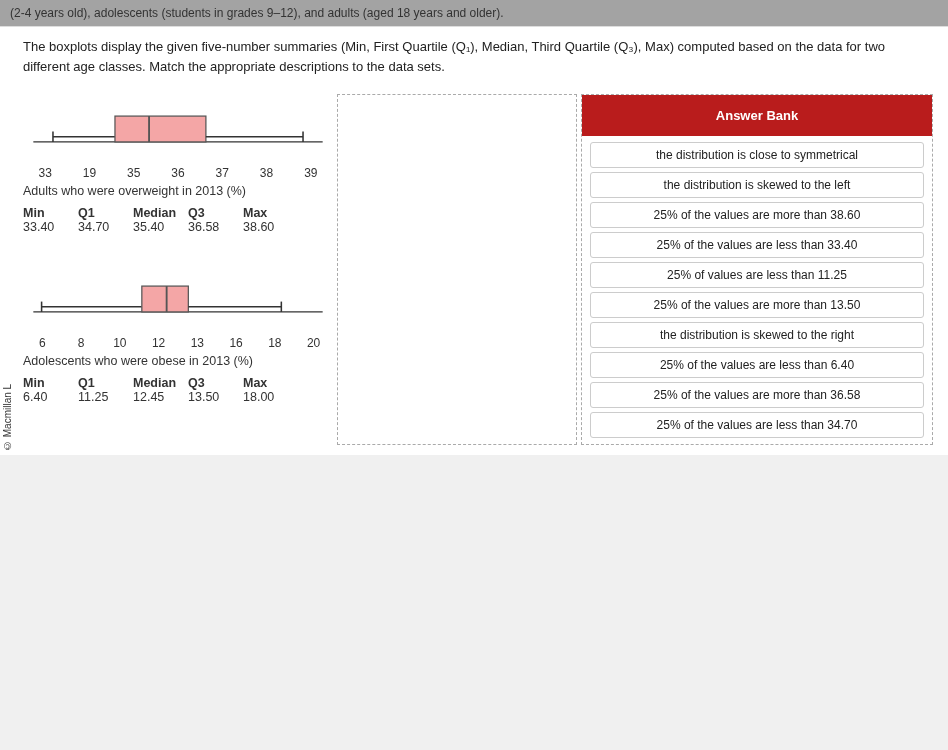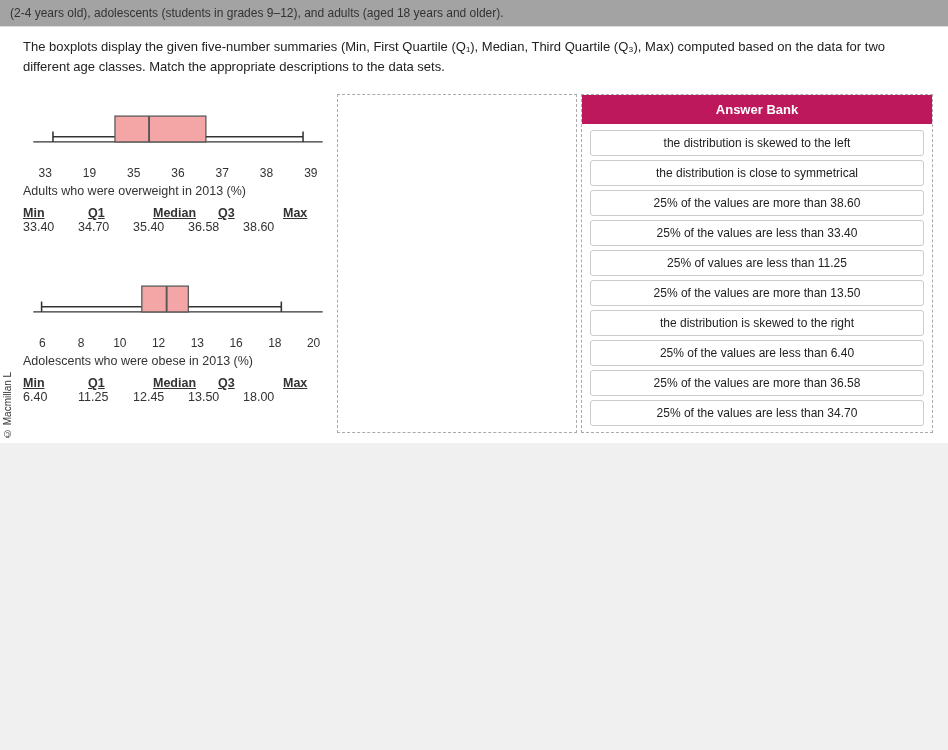--- a/index.html
+++ b/index.html
@@ -101,37 +101,36 @@
       margin-top: 4px;
       margin-bottom: 8px;
     }
     .stats-table {
       font-size: 12.5px;
       color: #333;
       margin-top: 4px;
     }
     .stats-header {
       display: flex;
-      gap: 20px;
+      gap: 10px;
       font-weight: bold;
-      text-decoration: underline;
     }
     .stats-values {
       display: flex;
       gap: 10px;
     }
     .stats-col {
       min-width: 45px;
     }
     
     .answer-bank-header {
-      background: #be185d;
+      background: #b91c1c;
       color: white;
       text-align: center;
-      padding: 7px 10px;
+      padding: 13px 10px;
       font-size: 13px;
       font-weight: bold;
     }
     .answer-bank-items {
       display: flex;
       flex-direction: column;
       gap: 4px;
       padding: 6px 8px;
     }
     .answer-item {
@@ -253,22 +252,22 @@
             </div>
           </div>
         </div>
 
         <div class="middle-panel">
         </div>
 
         <div class="right-panel">
           <div class="answer-bank-header">Answer Bank</div>
           <div class="answer-bank-items" id="answer-bank-list">
+              <div class="answer-item">the distribution is close to symmetrical</div>
               <div class="answer-item">the distribution is skewed to the left</div>
-              <div class="answer-item">the distribution is close to symmetrical</div>
               <div class="answer-item">25% of the values are more than 38.60</div>
               <div class="answer-item">25% of the values are less than 33.40</div>
               <div class="answer-item">25% of values are less than 11.25</div>
               <div class="answer-item">25% of the values are more than 13.50</div>
               <div class="answer-item">the distribution is skewed to the right</div>
               <div class="answer-item">25% of the values are less than 6.40</div>
               <div class="answer-item">25% of the values are more than 36.58</div>
               <div class="answer-item">25% of the values are less than 34.70</div>
             </div>
         </div>

